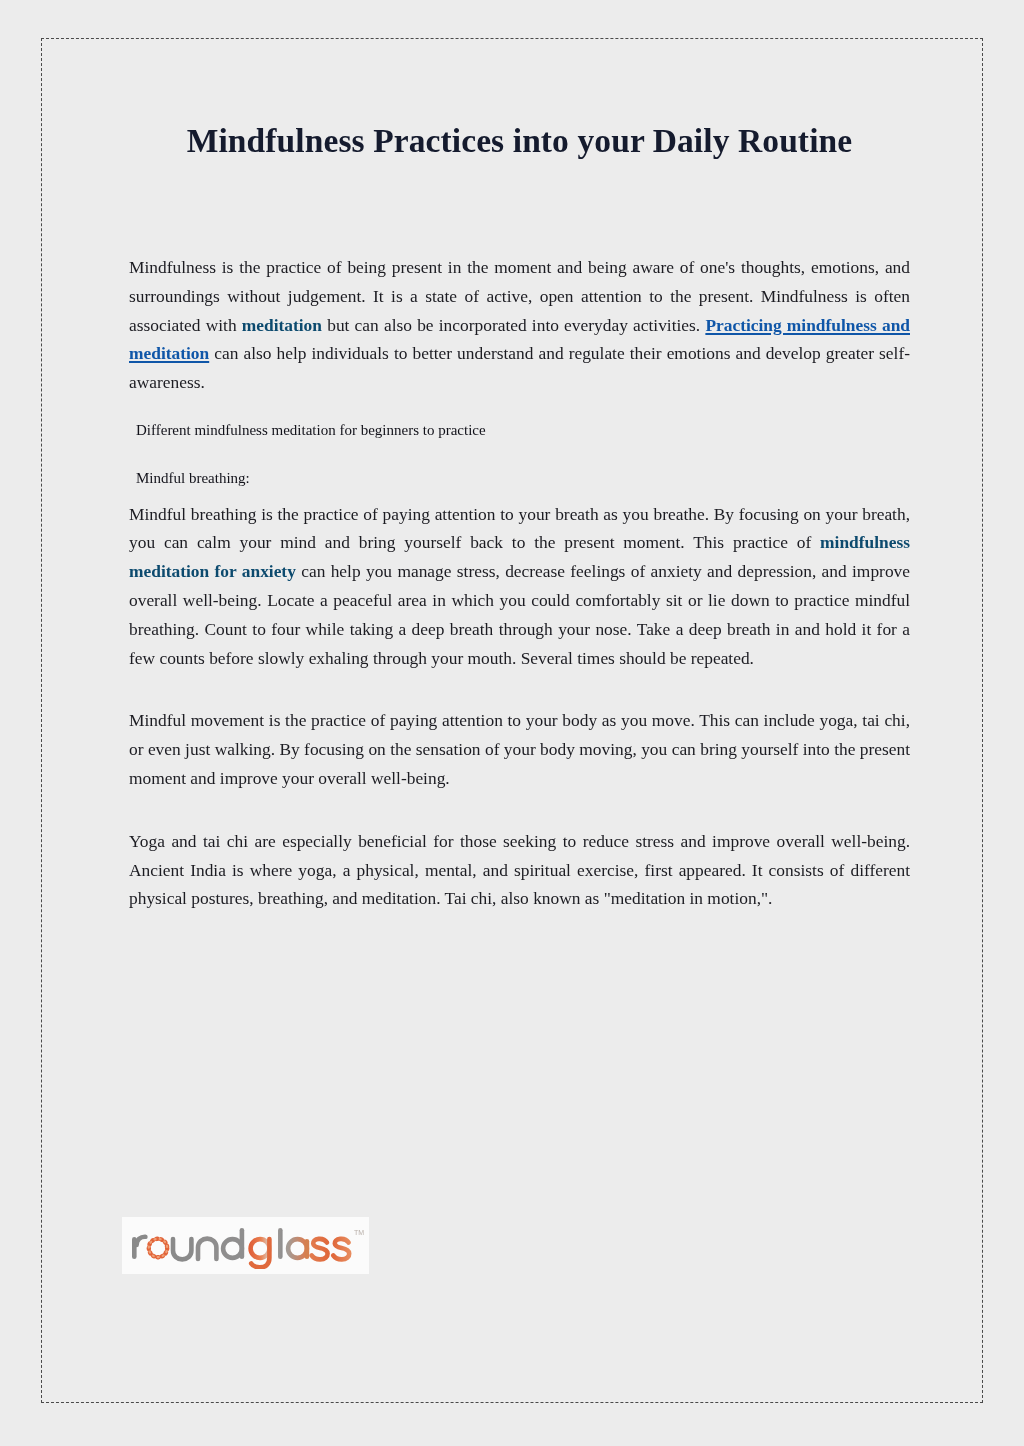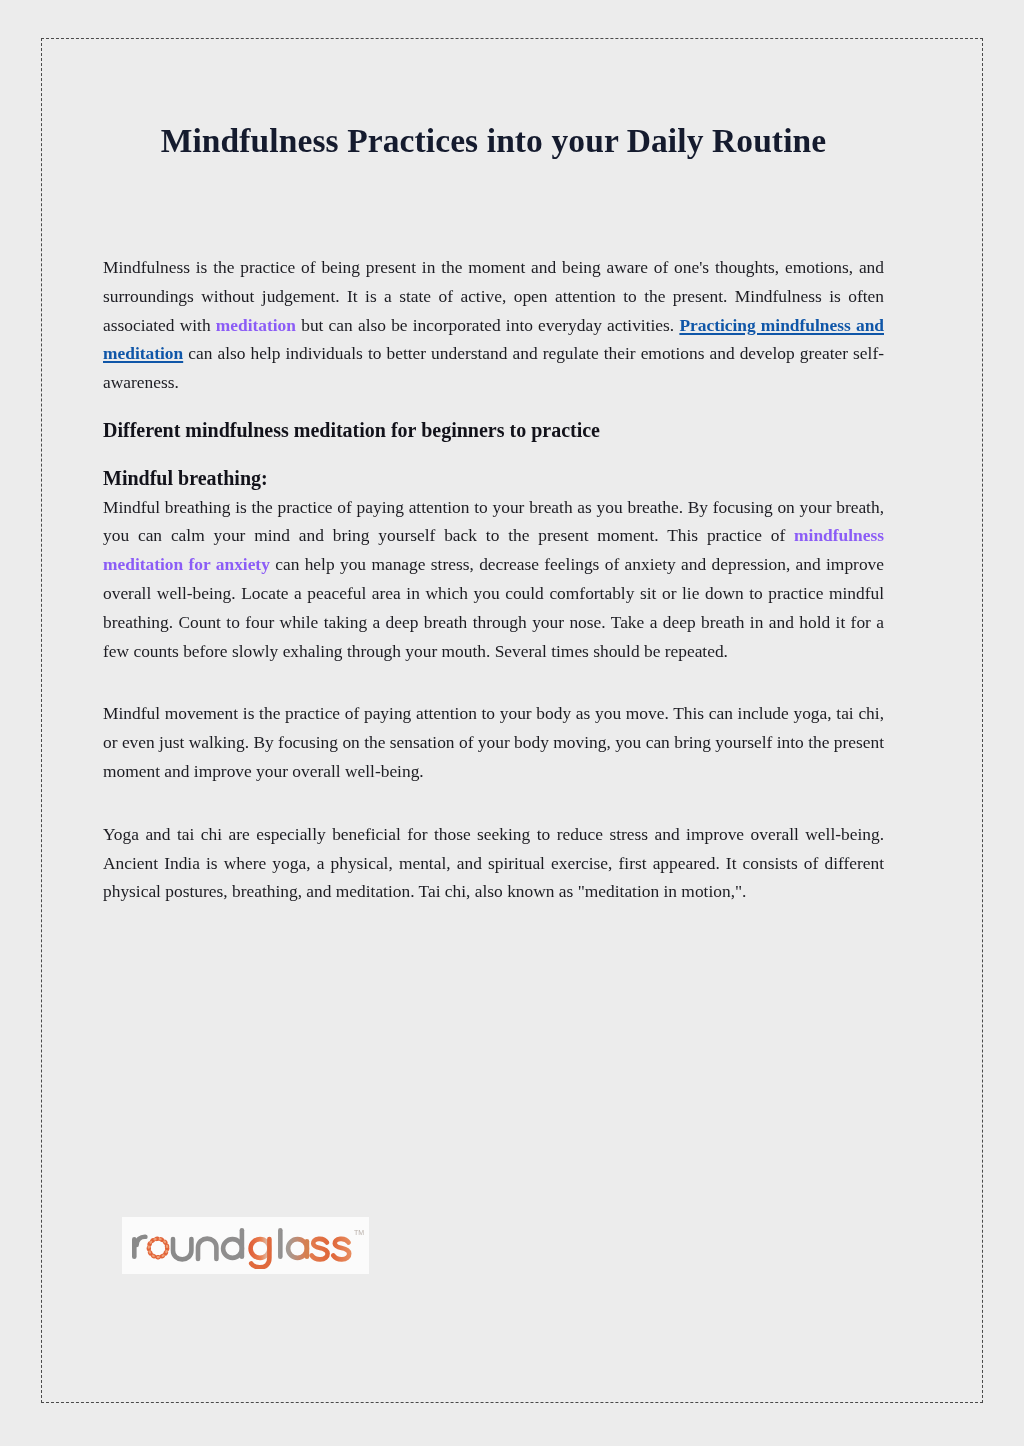--- a/index.html
+++ b/index.html
@@ -20,21 +20,21 @@
     top: 38px;
     width: 942px;
     height: 1365px;
     border: 1px dashed #4a4a4a;
     box-sizing: border-box;
     background: #ececec;
   }
 
   .content {
     position: absolute;
-    left: 61px;       
+    left: 87px;       
     top: 0;
     width: 781px;     
   }
 
   
   .doc-title {
     margin: 0;
     padding-top: 78px;
     font-family: "Liberation Serif", "DejaVu Serif", serif;
     font-size: 33.5px;
@@ -53,27 +53,27 @@
     line-height: 28.8px;
     color: #1c1c22;
     text-align: justify;
     text-justify: inter-word;
     hyphens: none;
   }
   .para + .para { margin-top: 34px; }
 
   .para.lead { margin-top: 88px; }
 
-  .para b, .para strong { font-weight: bold; color: #8b5cf6; }
+  .para b, .para strong { font-weight: bold; color: #0c4a6e; }
 
   .heading {
-    margin: 0;
-    font-size: 20px;
+    margin: 7px;
+    font-size: 15px;
     line-height: 28.8px;
-    font-weight: bold;
+    font-weight: normal;
     color: #12121a;
     text-align: left;
   }
   .heading { margin-top: 19px; }
 
   .doclink {
     color: #0f56a8;
     font-weight: bold;
     text-decoration: underline;
     text-decoration-thickness: 2px;

